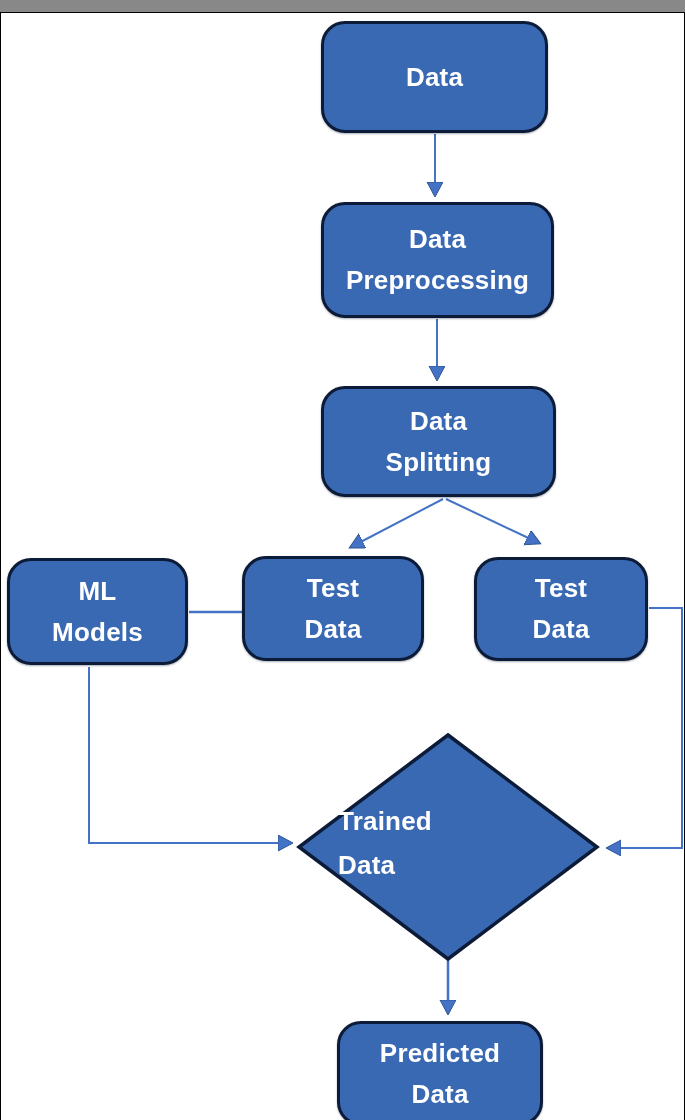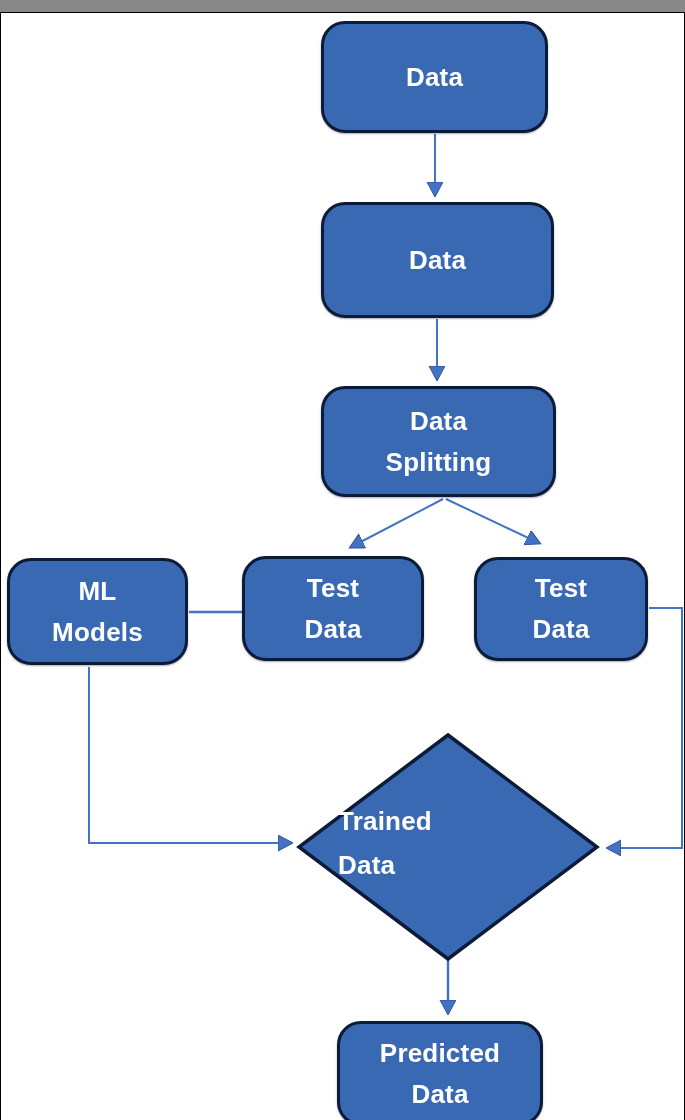--- a/index.html
+++ b/index.html
@@ -85,20 +85,21 @@
   <svg class="diamond-svg" viewBox="0 0 685 1120">
     <polygon points="447,722 596,834 447,946 298,834" fill="#3A69B3" stroke="#0C1B38" stroke-width="3.5"></polygon>
   </svg>
 
   <div class="node" style="left:320px;top:8px;width:227px;height:112px">
     <span>Data</span>
   </div>
 
   <div class="node" style="left:320px;top:189px;width:233px;height:116px">
     <span>Data</span>
+    <span>Preprocessing</span>
   </div>
 
   <div class="node" style="left:320px;top:373px;width:235px;height:111px">
     <span>Data</span>
     <span>Splitting</span>
   </div>
 
   <div class="node" style="left:6px;top:545px;width:181px;height:107px">
     <span>ML</span>
     <span>Models</span>

